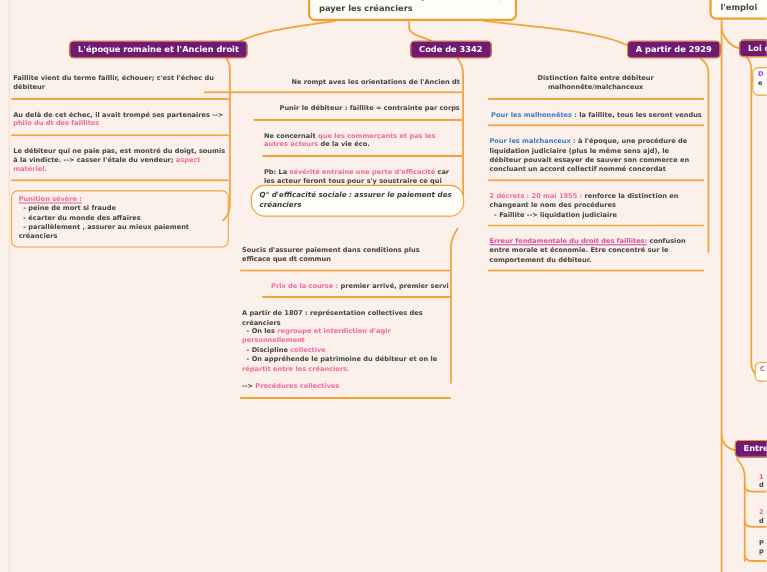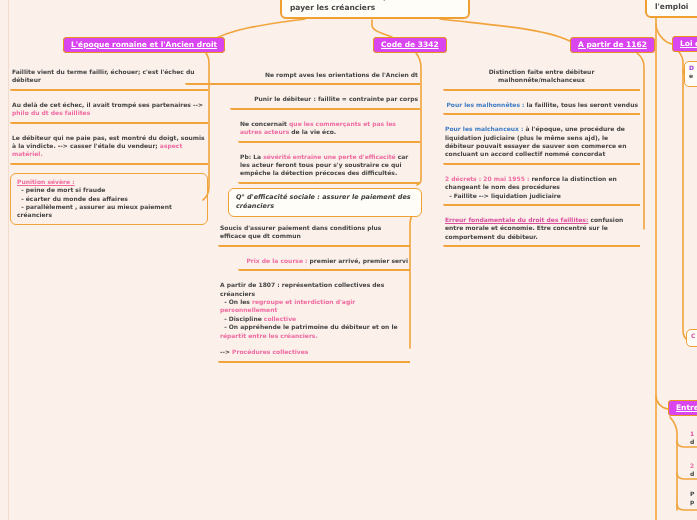--- a/index.html
+++ b/index.html
@@ -7,23 +7,23 @@
     position:relative; width:697px; height:520px; overflow:hidden;
     background:#fbf0ea;
     font-family:"DejaVu Sans", sans-serif;
     font-weight:bold; color:#454545;
   }
   .edge-line{position:absolute; left:8px; top:0; width:1px; height:520px; background:#f3dccd;}
   svg.connectors{position:absolute; left:0; top:0; pointer-events:none;}
   svg.connectors path{fill:none; stroke:#f1a43c; stroke-width:1.6; stroke-linecap:round;}
 
   .pill{
-    position:absolute; background:#d946ef; color:#fff;
+    position:absolute; background:#701a75; color:#fff;
     font-size:7.5px; line-height:1; padding:4px 8px 4px 8px;
-    border-radius:4px; white-space:nowrap; box-shadow:0 0 0 1px #e8941f inset;text-decoration:underline;
+    border-radius:4px; white-space:nowrap; box-shadow:0 0 0 1px #e8941f inset;
   }
   .rootbox{
     position:absolute; background:#fffdf8; border:2px solid #efa031;
     border-radius:6px; font-size:7.5px; line-height:1.45; padding:3px 8px;
     white-space:pre-line; color:#454545;
   }
   .group{position:absolute;}
   .leaf{
     font-size:6px; line-height:1.4; white-space:pre-wrap;
     padding:2px 2px 4px 2px; border-bottom:2px solid #f1a43c;
@@ -85,42 +85,42 @@
     <path d="M 677 504 C 677 508, 680 510, 684 510 L 697 510"></path>
   </svg>
 
   <div class="rootbox" style="left:280px; top:-13px; width:170px;">Le droit des faillites : punir le débiteur,
 payer les créanciers</div>
   <div class="rootbox" style="left:645px; top:-14px; width:90px;">Le droit d
 l'emploi</div>
 
   <div class="pill" style="left:63px; top:37px;">L'époque romaine et l'Ancien droit</div>
   <div class="pill" style="left:373px; top:37px;">Code de 3342</div>
-  <div class="pill" style="left:570px; top:37px;">A partir de 1162</div>
+  <div class="pill" style="left:570px; top:37px;">A partir de 2929</div>
   <div class="pill" style="left:672px; top:36px;">Loi et</div>
   <div class="pill" style="left:668px; top:400px;">Entre</div>
 
   <div class="group" style="left:10px; top:66px; width:198px;">
     <div class="leaf"><span>Faillite vient du terme faillir, échouer; c'est l'échec du débiteur</span></div>
     <div class="leaf"><span>Au delà de cet échec, il avait trompé ses partenaires --&gt; </span><span class="c-pink">philo du dt des faillites</span></div>
     <div class="leaf"><span>Le débiteur qui ne paie pas, est montré du doigt, soumis à la vindicte. --&gt; casser l'étale du vendeur; </span><span class="c-pink">aspect matériel.</span></div>
     <div class="leaf boxed last"><span class="c-pink u">Punition sévère :</span><span>
   - peine de mort si fraude
   - écarter du monde des affaires
   - parallèlement , assurer au mieux paiement créanciers</span></div>
   </div>
 
   <div class="group" style="left:185px; top:69px; width:235px;">
     <div class="leaf ta-r"><span>Ne rompt aves les orientations de l'Ancien dt</span></div>
     <div class="leaf ta-r ml45"><span>Punir le débiteur : faillite = contrainte par corps</span></div>
     <div class="leaf ml53"><span>Ne concernait </span><span class="c-pink">que les commerçants et pas les autres acteurs</span><span> de la vie éco.</span></div>
     <div class="leaf ml53 last"><span>Pb: La </span><span class="c-pink">sévérité entraine une perte d'efficacité</span><span> car les acteur feront tous pour s'y soustraire ce qui empêche la détection précoces des difficultés.</span></div>
   </div>
 
-  <div class="qbox" style="left:228px; top:188px; width:178px;">Q° d'efficacité sociale : assurer le paiement des créanciers</div>
+  <div class="qbox" style="left:228px; top:168px; width:178px;border-radius:13px;">Q° d'efficacité sociale : assurer le paiement des créanciers</div>
 
   <div class="group" style="left:218px; top:222px; width:192px;">
     <div class="leaf"><span>Soucis d'assurer paiement dans conditions plus efficace que dt commun</span></div>
     <div class="leaf ta-r ml20"><span class="c-pink">Prix de la course :</span><span> premier arrivé, premier servi</span></div>
     <div class="leaf last"><span>A partir de 1807 : représentation collectives des créanciers
   - On les </span><span class="c-pink">regroupe et interdiction d'agir personnellement</span><span>
   - Discipline </span><span class="c-pink">collective</span><span>
   - On appréhende le patrimoine du débiteur et on le </span><span class="c-pink">répartit entre les créanciers.</span><span>
 
 --&gt; </span><span class="c-pink">Procédures collectives</span></div>

